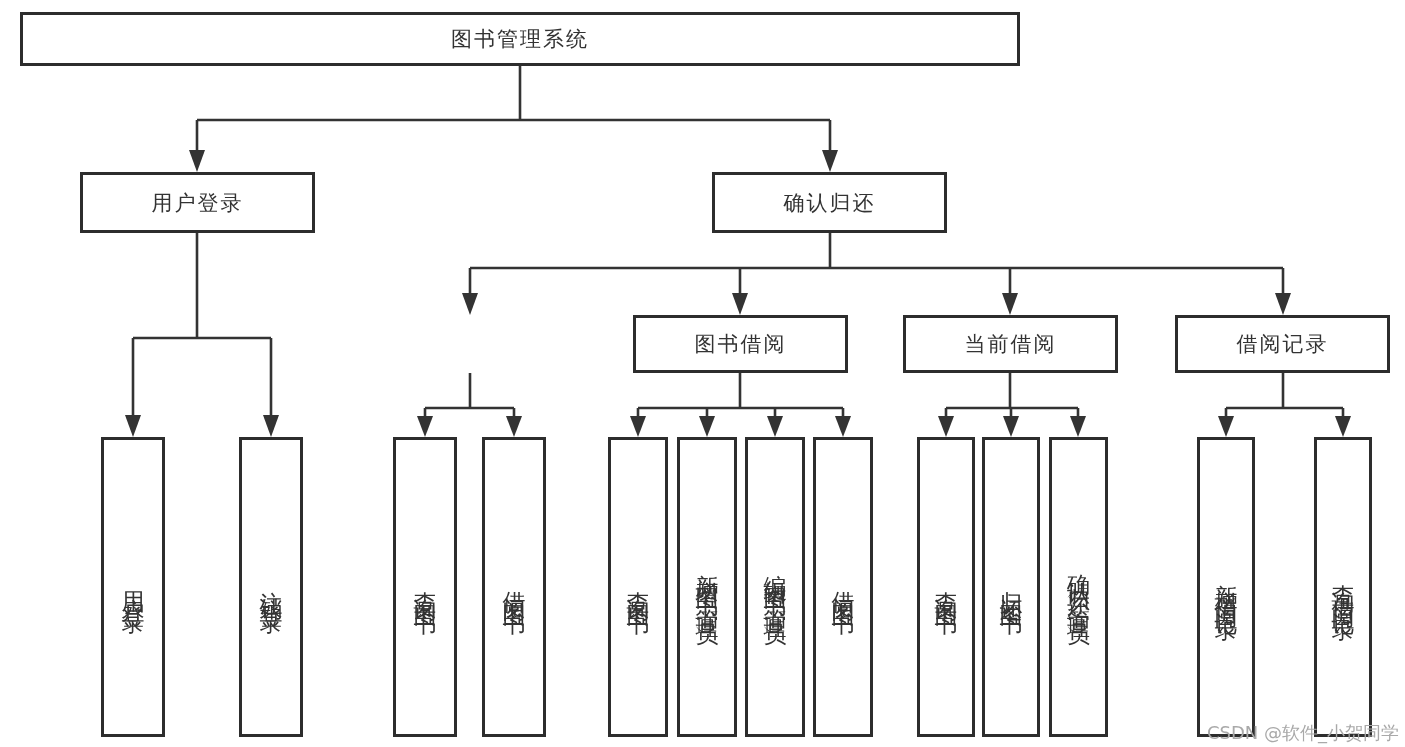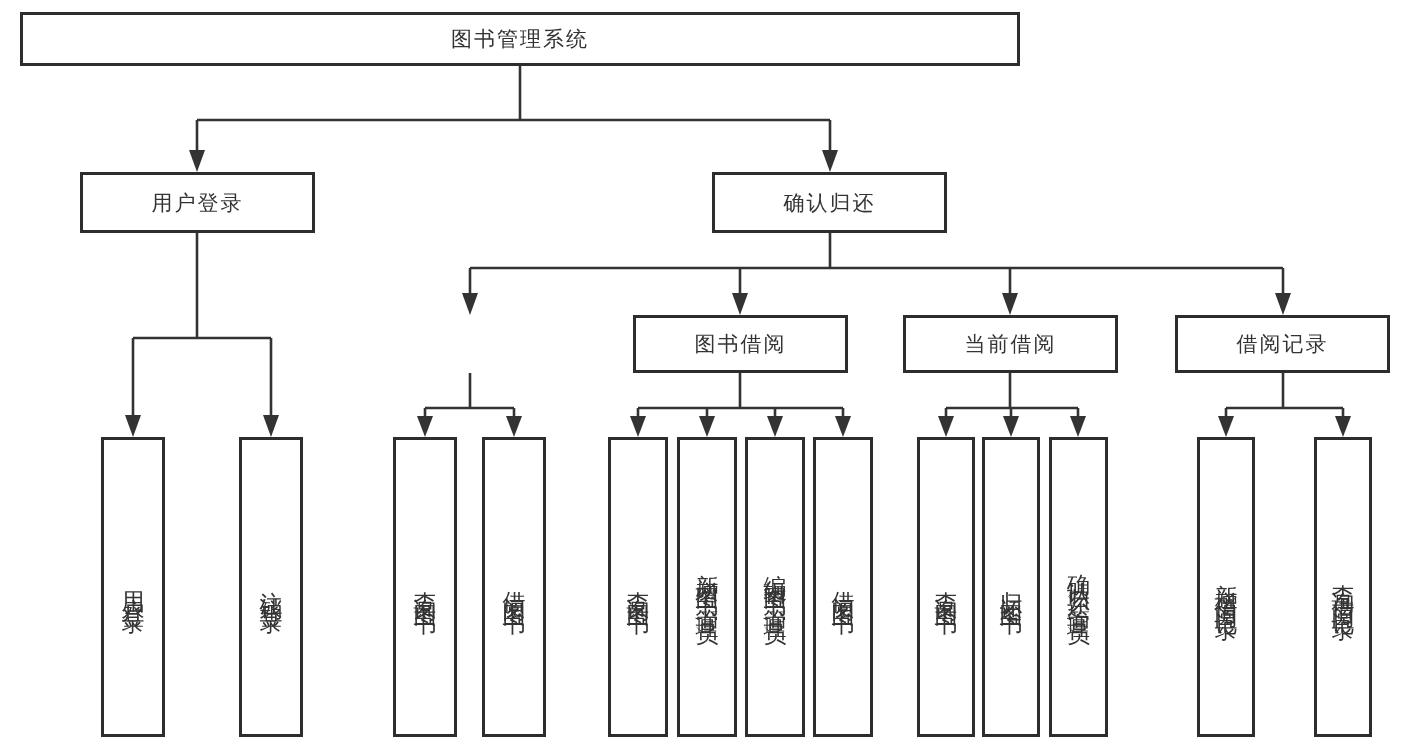--- a/index.html
+++ b/index.html
@@ -208,14 +208,15 @@
     <span class="leaf-text">确认归还（管理员）</span>
   </div>
 
   <div class="box leaf leaf-e1">
     <span class="leaf-text">新增借阅记录</span>
   </div>
   <div class="box leaf leaf-e2">
     <span class="leaf-text">查询借阅记录</span>
   </div>
 
+  <div class="watermark">CSDN @软件_小贺同学</div>
 
 </div>
 
 </body></html>

